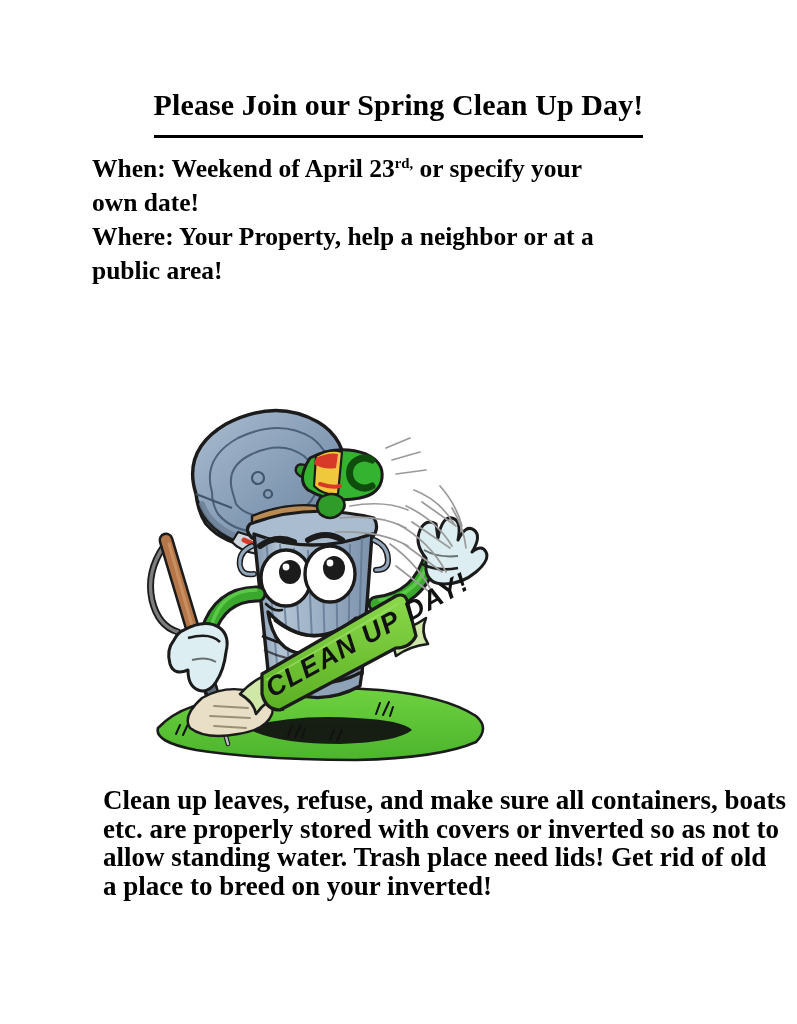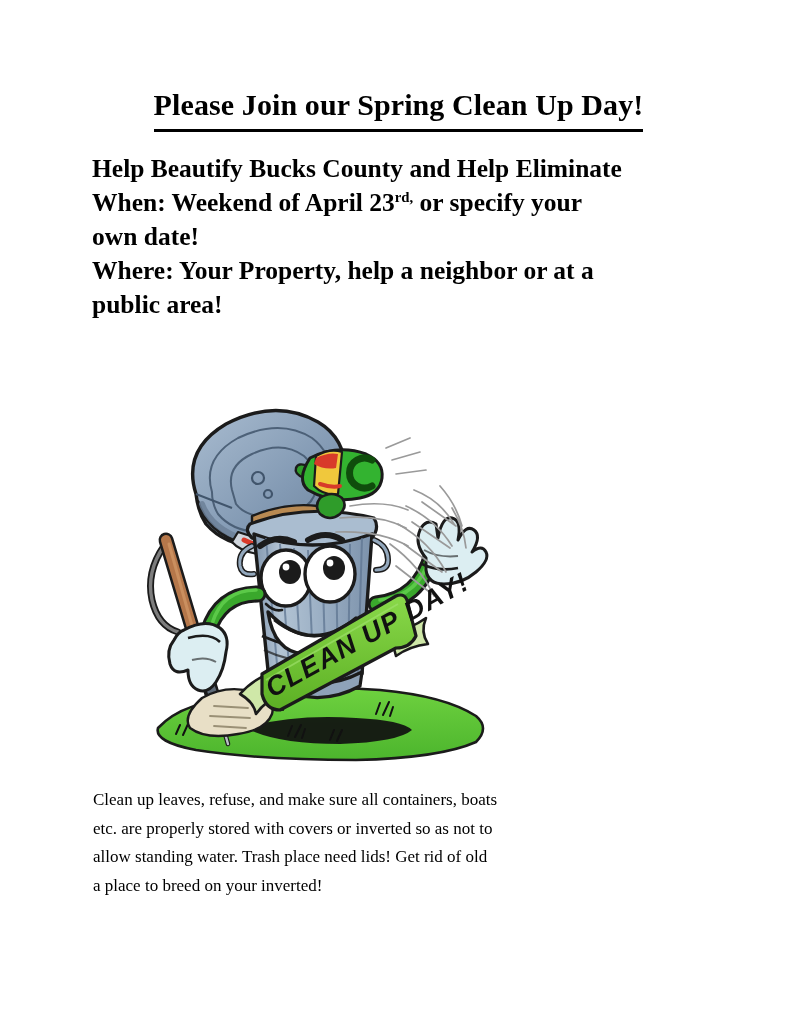--- a/index.html
+++ b/index.html
@@ -32,21 +32,21 @@
     width: 797px;
     text-align: center;
   }
   .title {
     display: inline-block;
     font-size: 30px;
     font-weight: bold;
     line-height: 1.15;
     letter-spacing: 0.1px;
     border-bottom: 3px solid #000;
-    padding-bottom: 6px;
+    padding-bottom: 12px;
     white-space: nowrap;
   }
 
   
   .body-top {
     position: absolute;
     top: 152px;
     left: 92px;
     width: 620px;
     font-size: 25.5px;
@@ -74,41 +74,40 @@
   .art-wrap svg {
     display: block;
     width: 360px;
     height: 372px;
   }
 
   
   .body-bottom {
     position: absolute;
     top: 786px;
-    left: 93px;
+    left: 103px;
     width: 625px;
-    font-size: 17px;
-    font-weight: normal;
+    font-size: 27px;
+    font-weight: bold;
     line-height: 28.5px;
   }
   .body-bottom .line {
     white-space: nowrap;
   }
 </style>
 </head>
 <body>
 
 <div class="page">
 
   <div class="title-block">
     <span class="title">Please Join our Spring Clean Up Day!</span>
   </div>
 
   <div class="body-top">
-    <div class="line">Help Beautify Bucks County and Help Eliminate</div>
     <div class="line"><span>When: Weekend of April 23</span><sup class="ord">rd,</sup><span> or specify your</span></div>
     <div class="line">own date!</div>
     <div class="line">Where: Your Property, help a neighbor or at a</div>
     <div class="line">public area!</div>
   </div>
 
   <div class="art-wrap">
     <svg viewBox="0 0 360 372" xmlns="http://www.w3.org/2000/svg">
       <defs>
         <linearGradient id="canG" x1="0" y1="0" x2="1" y2="0">

